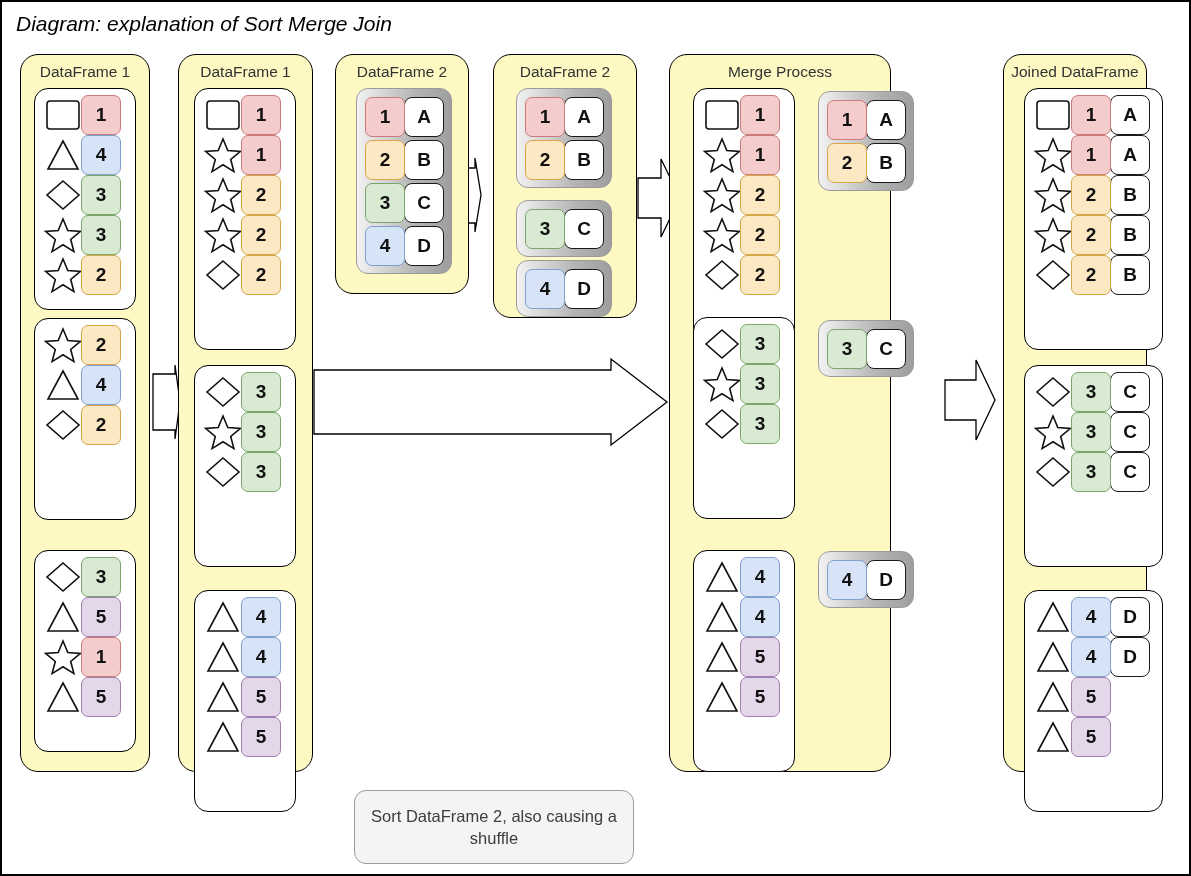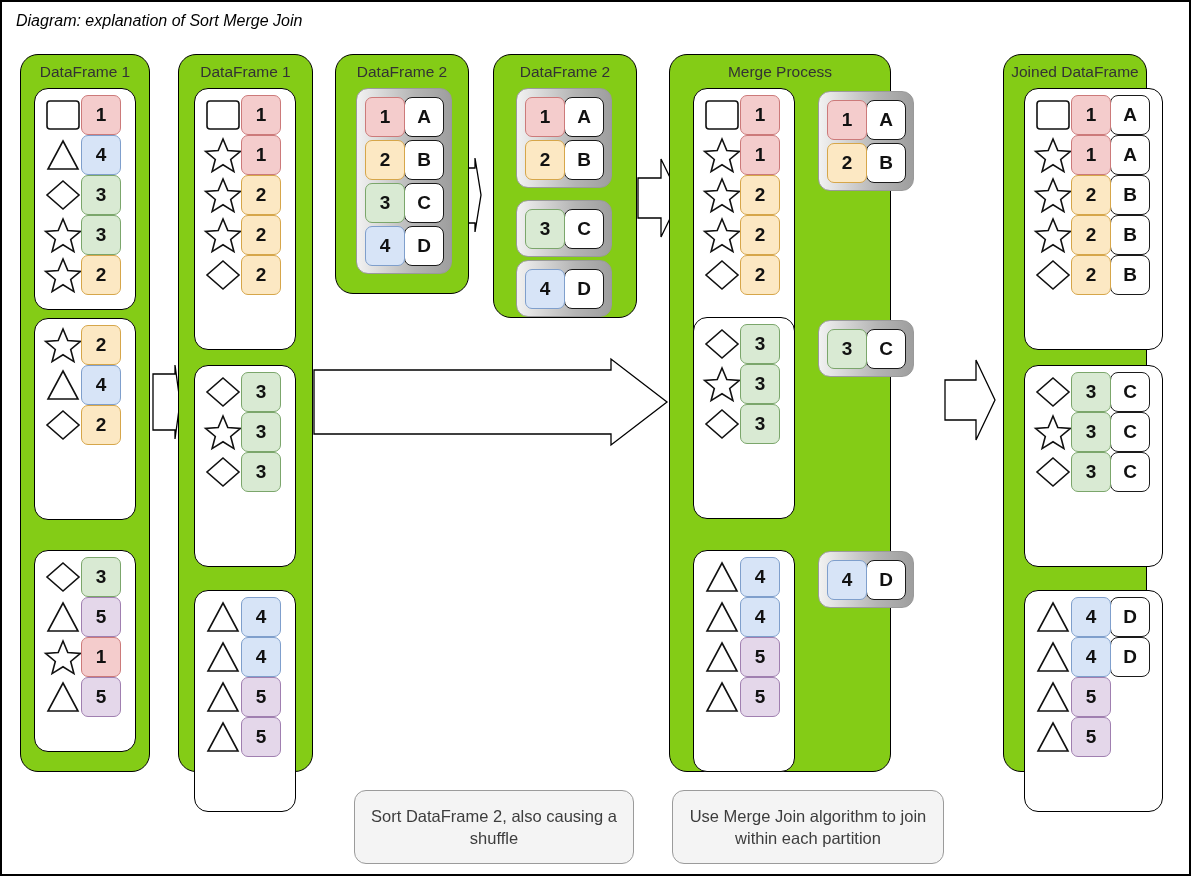--- a/index.html
+++ b/index.html
@@ -13,31 +13,31 @@
     height:876px;
     background:#ffffff;
     border:2px solid #000;
     box-sizing:border-box;
     overflow:hidden;
   }
   .title{
     position:absolute;
     left:14px; top:10px;
     font-style:italic;
-    font-size:16px;
+    font-size:21px;
     color:#000;
     white-space:nowrap;
   }
 
   
   .stage{
     position:absolute;
     border:1.3px solid #000;
     border-radius:18px;
-    background:#84cc16;
+    background:#fef9c3;
     box-sizing:border-box;
   }
   .stage-title{
     position:absolute;
     top:8px; left:0; right:0;
     text-align:center;
     font-size:15.5px;
     color:#333;
     white-space:nowrap;
   }
@@ -677,15 +677,14 @@
             <svg width="40" height="40" viewBox="0 0 40 40">
               <path d="M20 6 L35 34 L5 34 Z" fill="none" stroke="#111" stroke-width="1.6"></path>
             </svg>
           </span>
           <span class="chip k-5">5</span>
         </div>
       </div>
   </div>
 
   <div class="caption" style="left:352px;top:788px;width:280px;height:74px;">Sort DataFrame 2, also causing a shuffle</div>
-  <div class="caption" style="left:670px;top:788px;width:272px;height:74px;">Use Merge Join algorithm to join within each partition</div>
 
 </div>
 
 </body></html>

